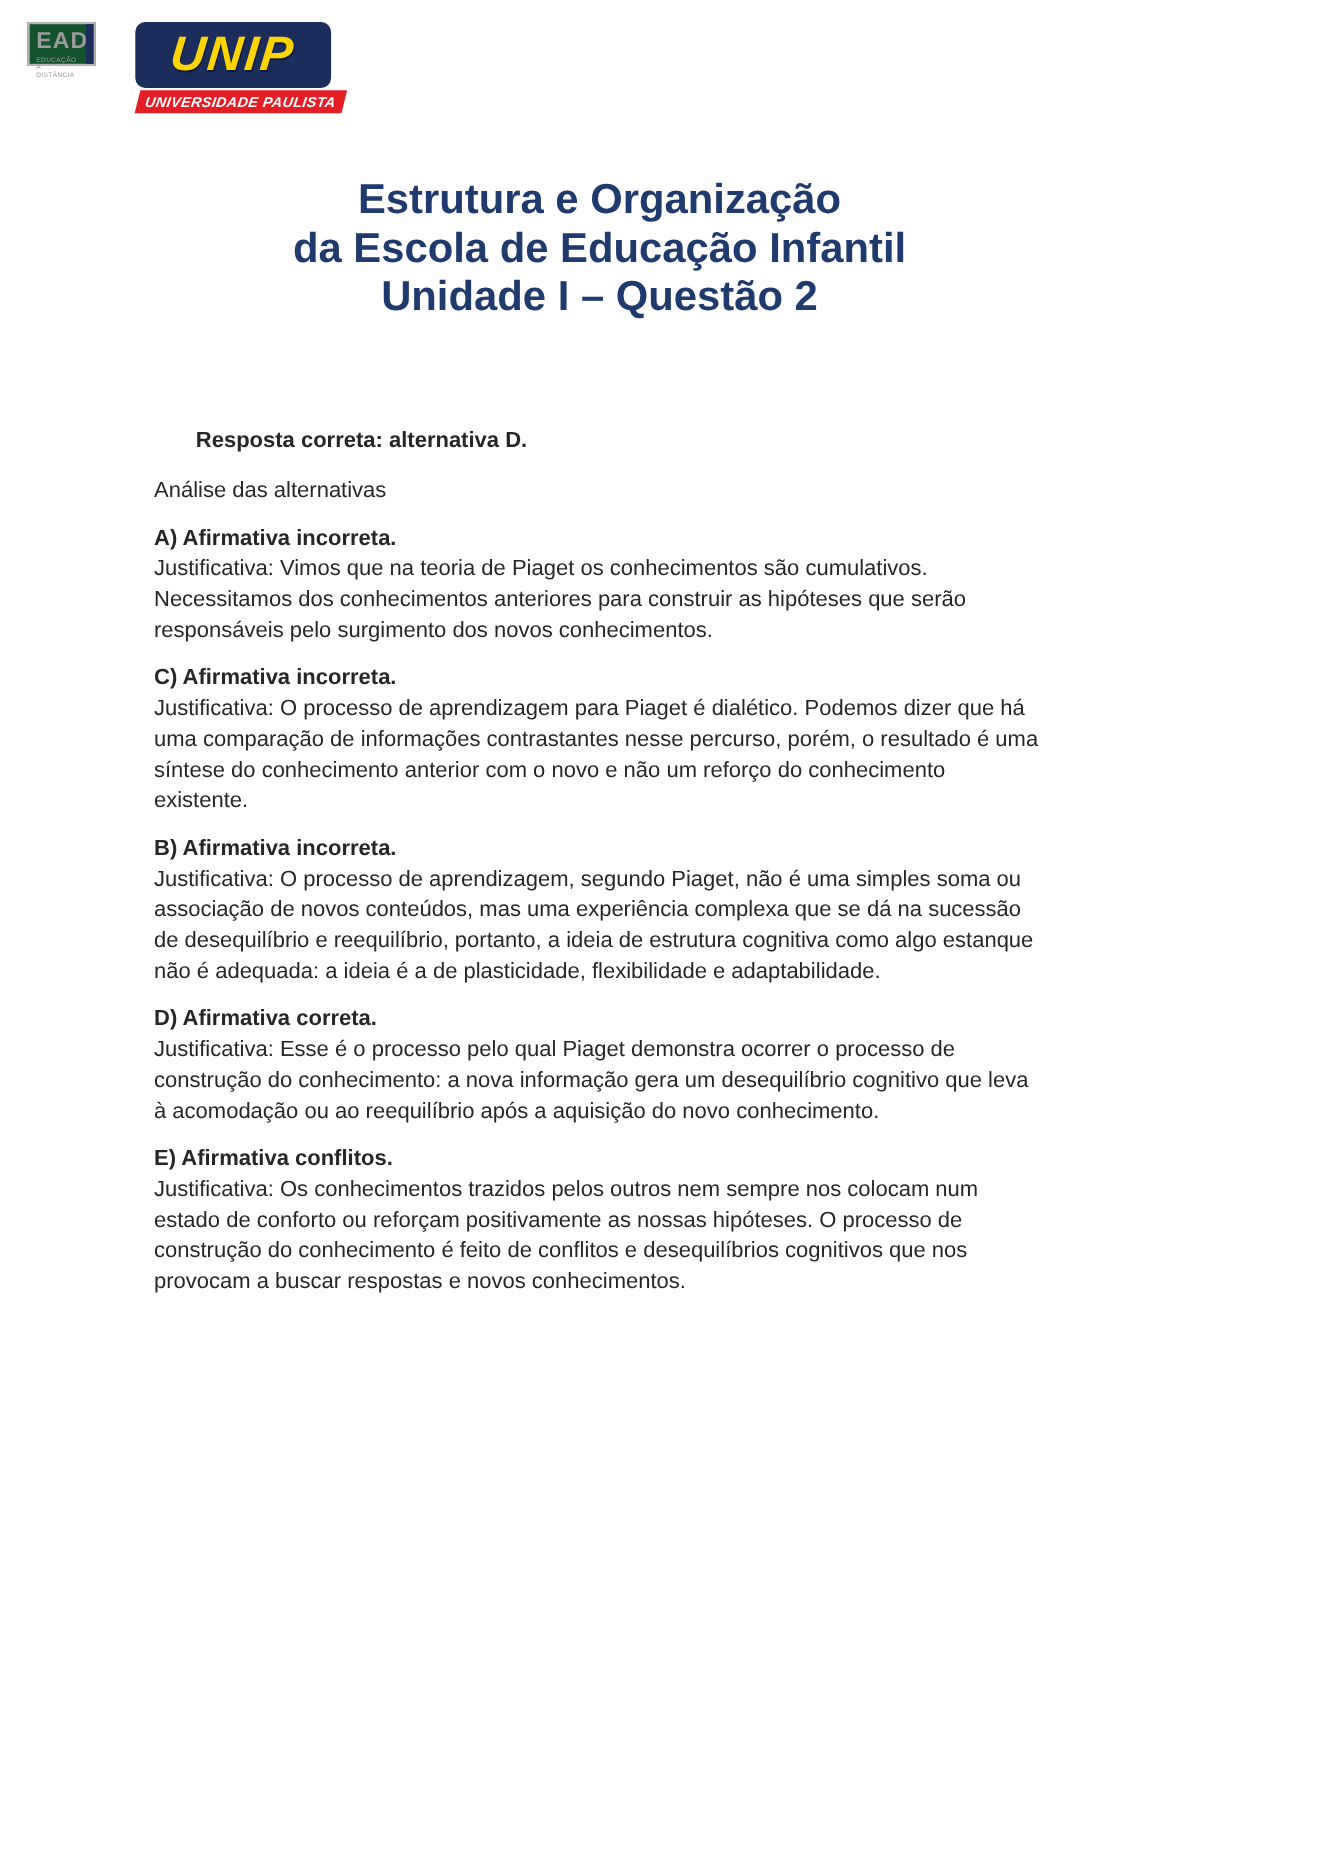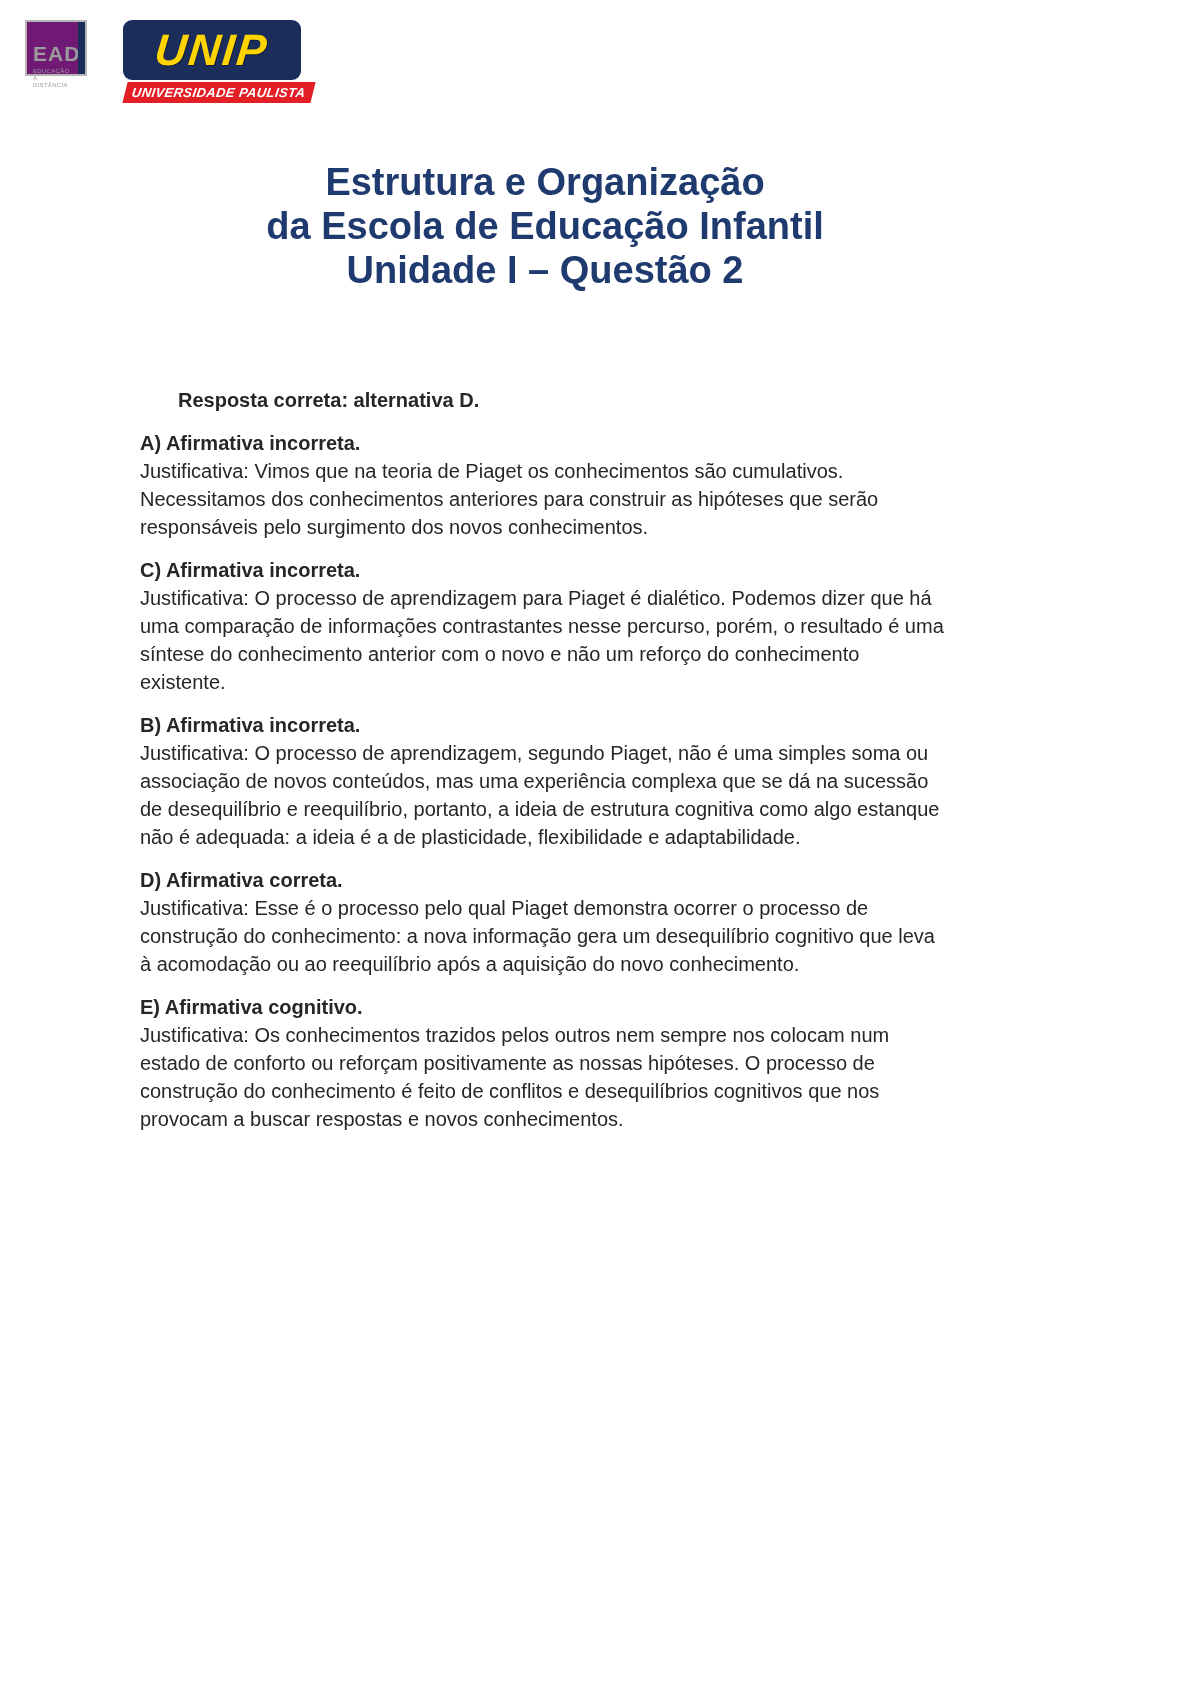--- a/index.html
+++ b/index.html
@@ -22,25 +22,25 @@
     position: absolute;
     top: 20px;
     left: 25px;
     display: flex;
     align-items: flex-start;
     gap: 36px;
   }
   .ead-logo {
     position: relative;
     width: 62px;
-    height: 56px;
+    height: 40px;
     border: 2px solid #b5b5b5;
-    background: #701a75;
+    background: #14532d;
     box-sizing: border-box;
-    padding: 21px 10px 4px 6px;
+    padding: 5px 10px 4px 6px;
   }
   .ead-logo .ead-text {
     font-size: 21px;
     font-weight: bold;
     color: #9b9b9b;
     letter-spacing: 1px;
     line-height: 22px;
   }
   .ead-logo .ead-sub {
     margin-top: 3px;
@@ -174,20 +174,21 @@
   <div class="content">
 
     <h1 class="doc-title">
       <span>Estrutura e Organização</span><br>
       <span>da Escola de Educação Infantil</span><br>
       <span>Unidade I – Questão 2</span>
     </h1>
 
     <p class="answer-line">Resposta correta: alternativa D.</p>
 
+    <p class="analysis-line">Análise das alternativas</p>
 
     <div class="alt-block">
       <p class="alt-heading">A) Afirmativa incorreta.</p>
       <p class="alt-body">Justificativa: Vimos que na teoria de Piaget os conhecimentos são cumulativos. Necessitamos dos conhecimentos anteriores para construir as hipóteses que serão responsáveis pelo surgimento dos novos conhecimentos.</p>
     </div>
 
     <div class="alt-block">
       <p class="alt-heading">C) Afirmativa incorreta.</p>
       <p class="alt-body">Justificativa: O processo de aprendizagem para Piaget é dialético. Podemos dizer que há uma comparação de informações contrastantes nesse percurso, porém, o resultado é uma síntese do conhecimento anterior com o novo e não um reforço do conhecimento existente.</p>
     </div>
@@ -196,19 +197,19 @@
       <p class="alt-heading">B) Afirmativa incorreta.</p>
       <p class="alt-body">Justificativa: O processo de aprendizagem, segundo Piaget, não é uma simples soma ou associação de novos conteúdos, mas uma experiência complexa que se dá na sucessão de desequilíbrio e reequilíbrio, portanto, a ideia de estrutura cognitiva como algo estanque não é adequada: a ideia é a de plasticidade, flexibilidade e adaptabilidade.</p>
     </div>
 
     <div class="alt-block">
       <p class="alt-heading">D) Afirmativa correta.</p>
       <p class="alt-body">Justificativa: Esse é o processo pelo qual Piaget demonstra ocorrer o processo de construção do conhecimento: a nova informação gera um desequilíbrio cognitivo que leva à acomodação ou ao reequilíbrio após a aquisição do novo conhecimento.</p>
     </div>
 
     <div class="alt-block">
-      <p class="alt-heading">E) Afirmativa cognitivo.</p>
+      <p class="alt-heading">E) Afirmativa conflitos.</p>
       <p class="alt-body">Justificativa: Os conhecimentos trazidos pelos outros nem sempre nos colocam num estado de conforto ou reforçam positivamente as nossas hipóteses. O processo de construção do conhecimento é feito de conflitos e desequilíbrios cognitivos que nos provocam a buscar respostas e novos conhecimentos.</p>
     </div>
 
   </div>
 
 </div>
 
 </body></html>

